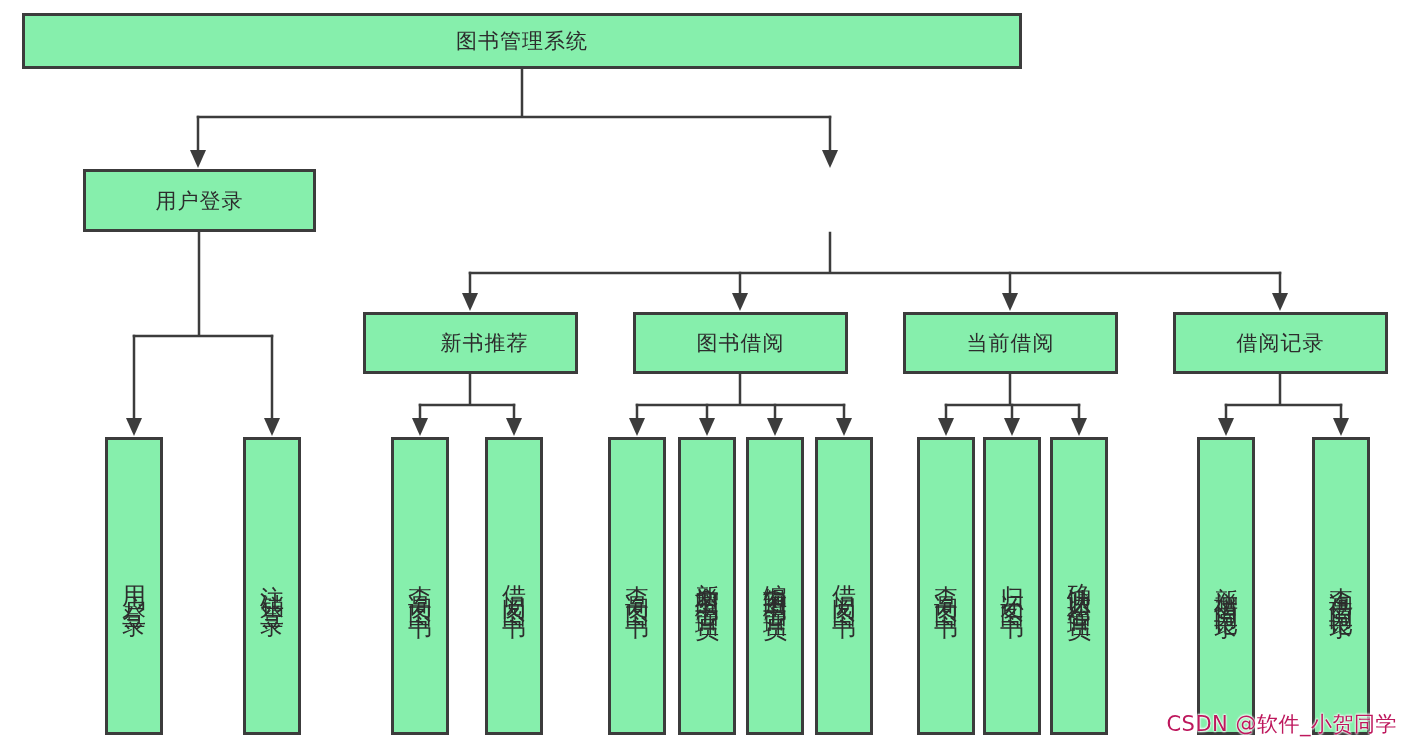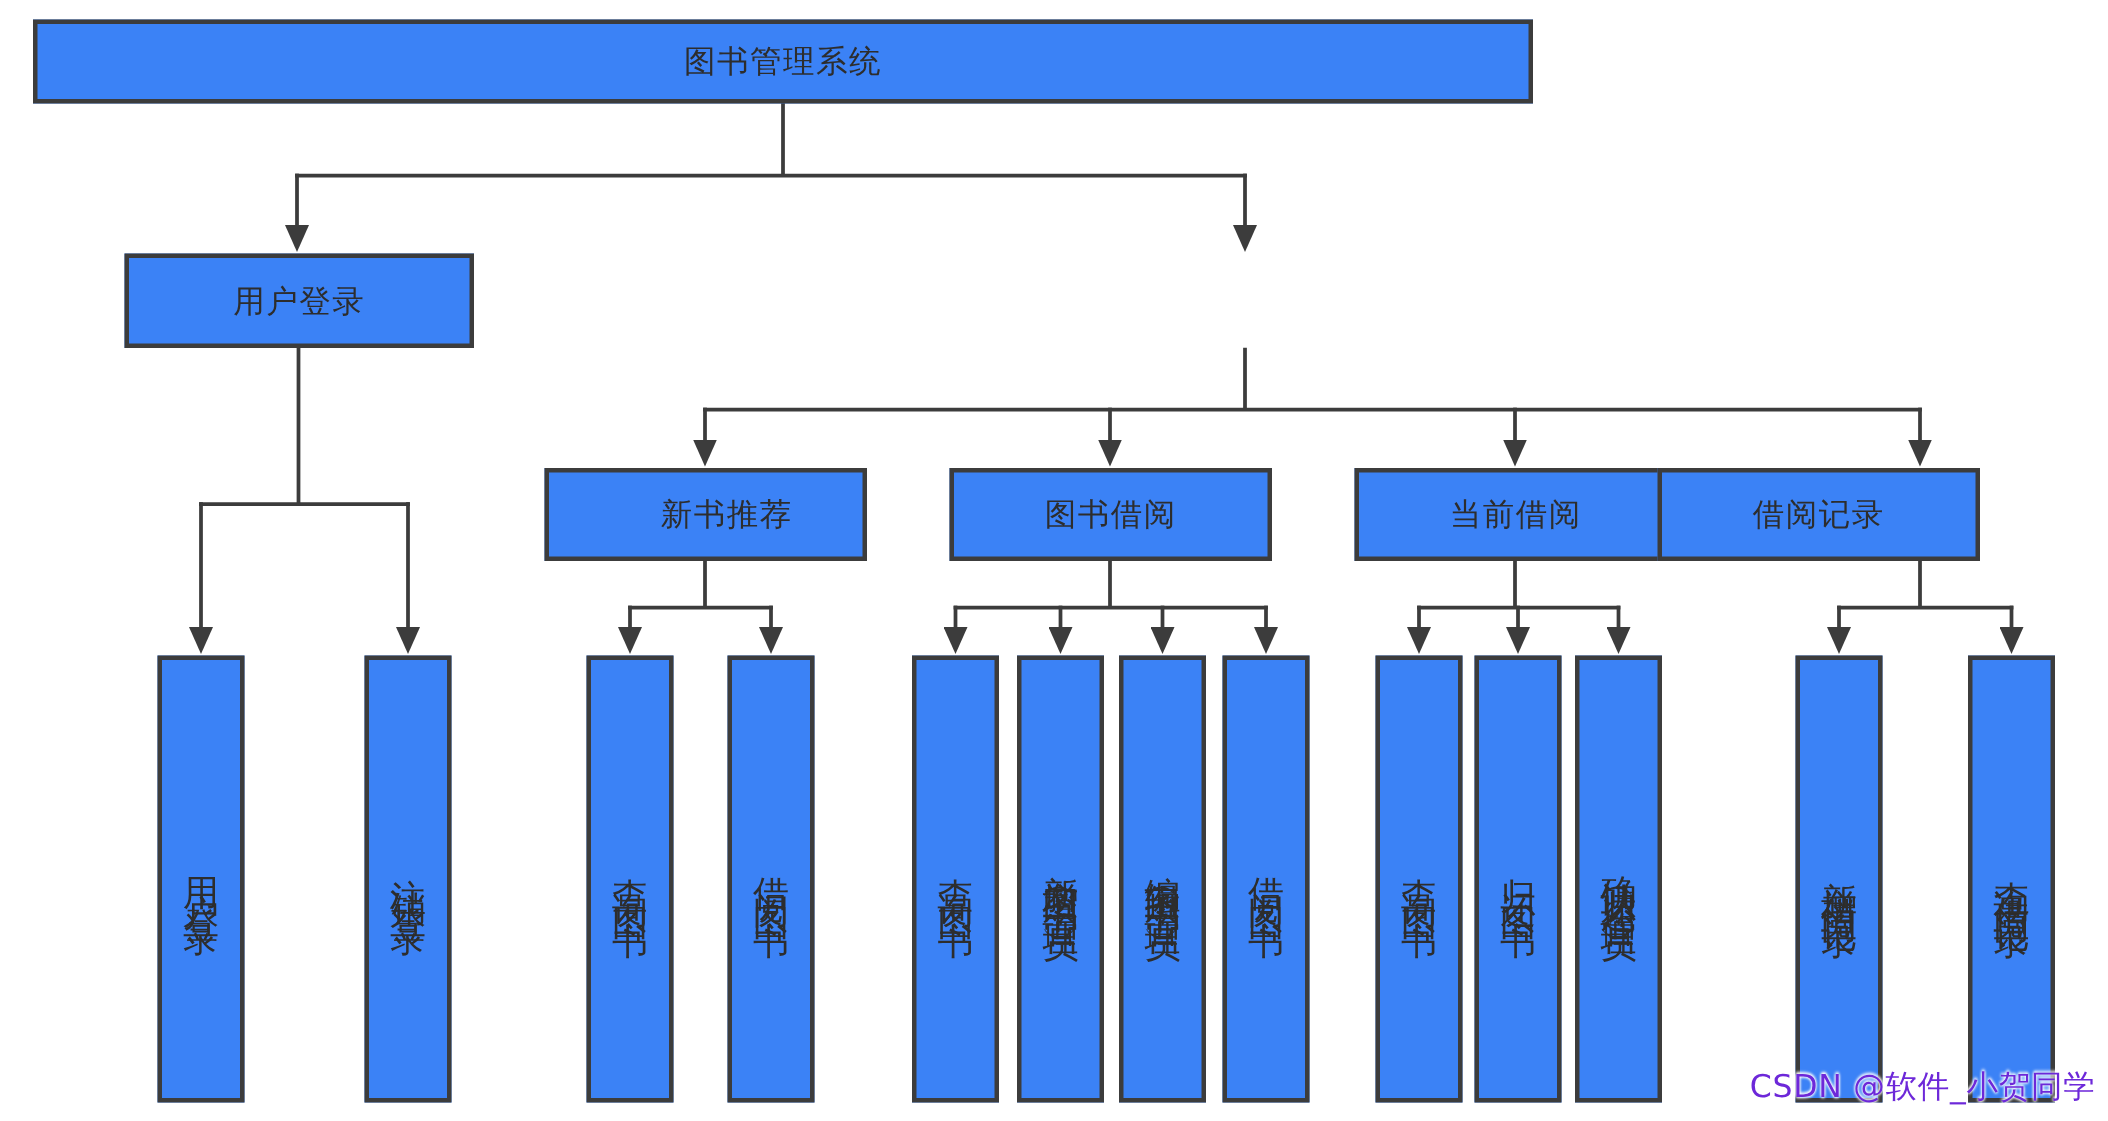--- a/index.html
+++ b/index.html
@@ -20,21 +20,21 @@
     left: 0;
     top: 0;
     width: 1405px;
     height: 747px;
     pointer-events: none;
   }
   .node {
     position: absolute;
     box-sizing: border-box;
     border: 3px solid #3c3c3c;
-    background: #3b82f6;
+    background: #86efac;
     color: #2d2d2d;
     display: flex;
     align-items: center;
     justify-content: center;
     text-align: center;
   }
   .h {
     font-size: 21px;
     letter-spacing: 1px;
   }
@@ -45,21 +45,21 @@
     line-height: 1;
   }
   .sp4 { letter-spacing: 10px; }
   .sp6 { letter-spacing: 6px; }
   .sp9 { letter-spacing: 5px; }
   .watermark {
     position: absolute;
     right: 8px;
     bottom: 9px;
     font-size: 21px;
-    color: #6d28d9;
+    color: #be185d;
     letter-spacing: 0.5px;
     text-shadow: 0 0 2px #ffffff, 0 1px 2px #ffffff, 0 -1px 2px #ffffff;
     white-space: nowrap;
     z-index: 5;
   }
 </style>
 </head>
 <body>
 
 <div class="canvas">
@@ -107,21 +107,21 @@
     </g>
   </svg>
 
   <div class="node h" style="left:22px; top:13px; width:1000px; height:56px;">图书管理系统</div>
 
   <div class="node h" style="left:83px; top:169px; width:233px; height:63px;">用户登录</div>
 
   <div class="node h" style="left:363px; top:312px; width:215px; height:62px;padding-left:28px;">新书推荐</div>
   <div class="node h" style="left:633px; top:312px; width:215px; height:62px;font-family:Liberation Mono, monospace;">图书借阅</div>
   <div class="node h" style="left:903px; top:312px; width:215px; height:62px;">当前借阅</div>
-  <div class="node h" style="left:1105px; top:312px; width:215px; height:62px;">借阅记录</div>
+  <div class="node h" style="left:1173px; top:312px; width:215px; height:62px;">借阅记录</div>
 
   <div class="node v sp4" style="left:105px; top:437px; width:58px; height:298px;">用户登录</div>
   <div class="node v sp4" style="left:243px; top:437px; width:58px; height:298px;">注销登录</div>
 
   <div class="node v sp4" style="left:391px; top:437px; width:58px; height:298px;">查询图书</div>
   <div class="node v sp4" style="left:485px; top:437px; width:58px; height:298px;">借阅图书</div>
 
   <div class="node v sp4" style="left:608px; top:437px; width:58px; height:298px;">查询图书</div>
   <div class="node v sp9" style="left:678px; top:437px; width:58px; height:298px;">新增图书（管理员）</div>
   <div class="node v sp9" style="left:746px; top:437px; width:58px; height:298px;">编辑图书（管理员）</div>

